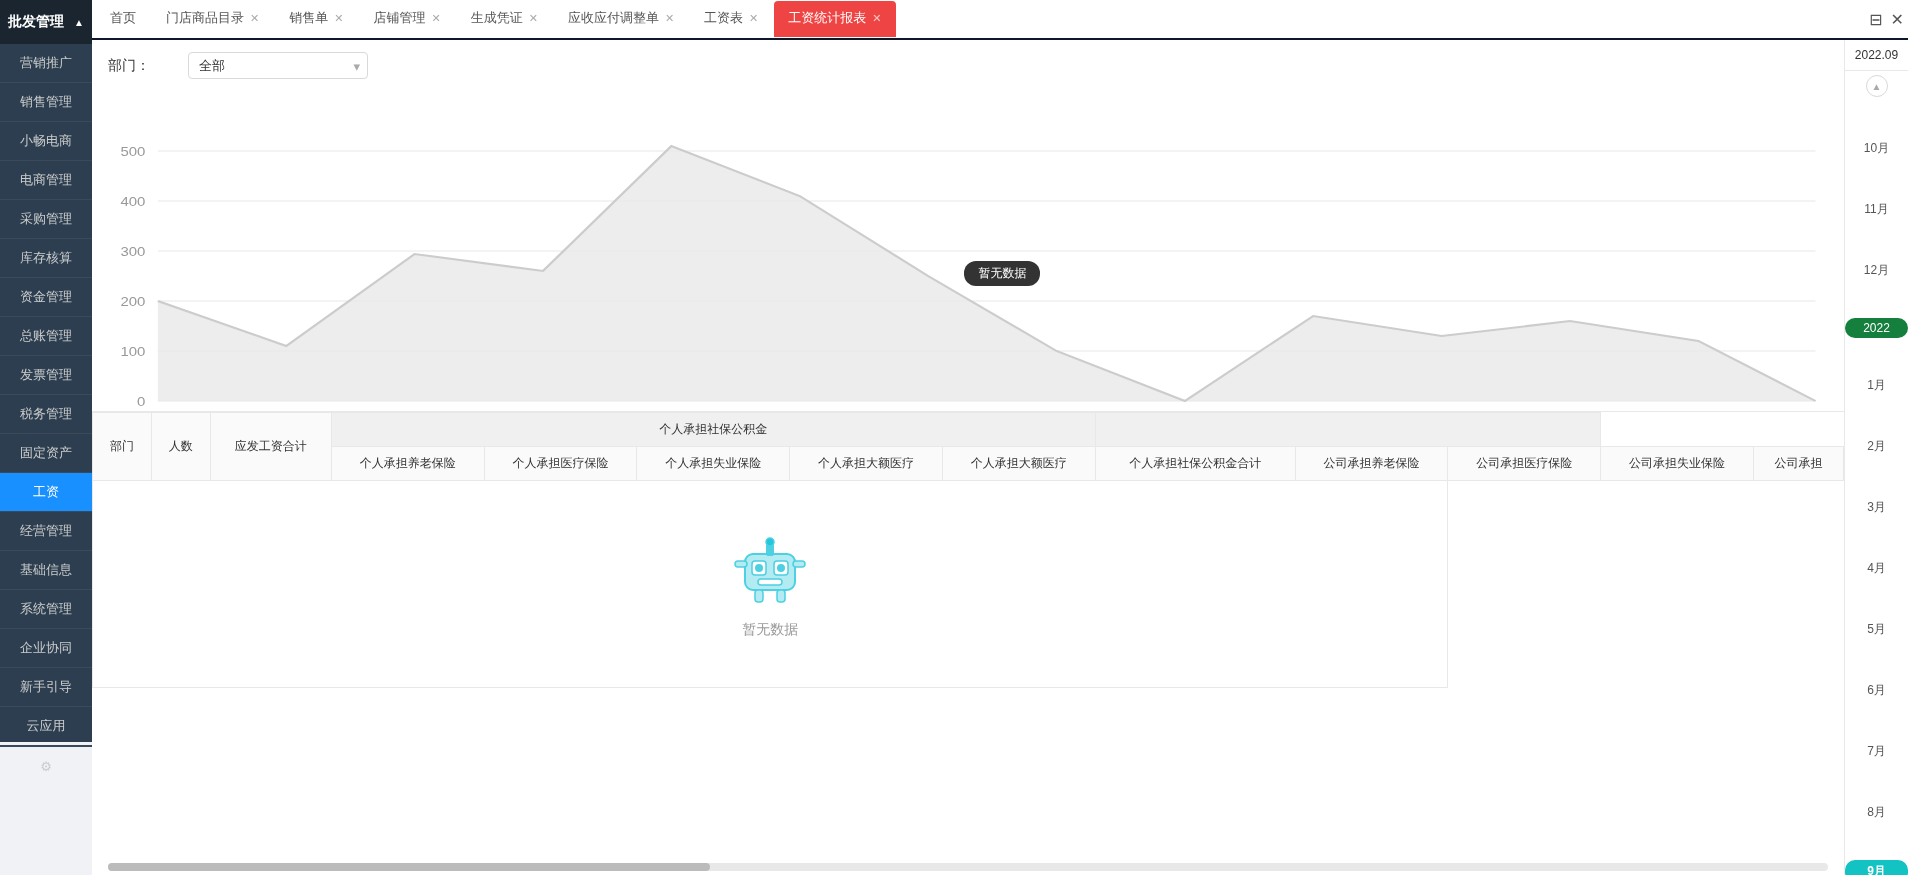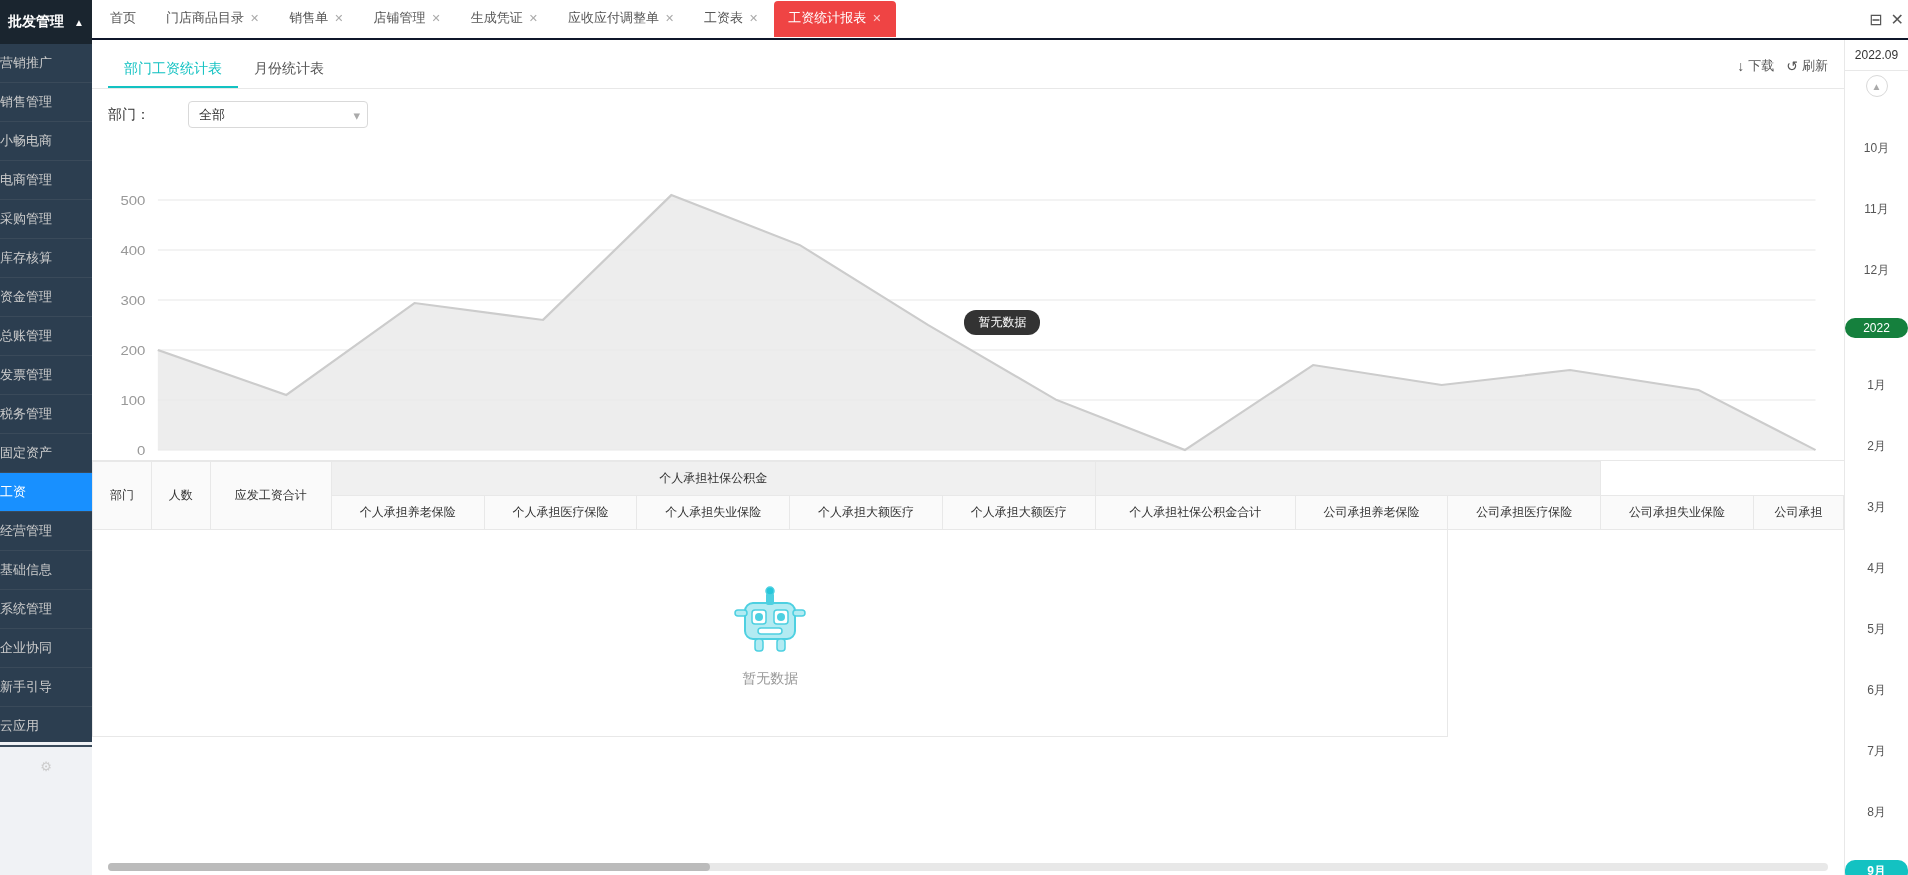--- a/index.html
+++ b/index.html
@@ -21,21 +21,21 @@
       font-size: 14px;
       font-weight: bold;
       display: flex;
       align-items: center;
       justify-content: space-between;
       min-height: 44px;
     }
     .sidebar-item {
       color: #ccc;
       padding: 10px 0;
-      text-align: left;
+      text-align: center;
       font-size: 13px;
       cursor: pointer;
       border-bottom: 1px solid #3a4a5a;
     }
     .sidebar-item.active { background: #1890ff; color: #fff; }
     .sidebar-footer {
       margin-top: auto;
       border-top: 1px solid #3a4a5a;
       color: #ccc;
       padding: 12px 0;
@@ -437,40 +437,20 @@
     <div class="tab-bar-close">
       <span style="font-size:16px; color:#555; cursor:pointer;">⊟</span>
       <span style="font-size:16px; color:#555; cursor:pointer;">✕</span>
     </div>
   </div>
 
   <div class="content-area">
 
     <div class="page-content">
 
-      <div class="sub-tab-bar">
-        <div class="sub-tabs">
-          <div class="sub-tab active">
-            <span>部门工资统计表</span>
-          </div>
-          <div class="sub-tab">
-            <span>月份统计表</span>
-          </div>
-        </div>
-        <div class="sub-tab-actions">
-          <div class="action-btn">
-            <span style="font-size:14px;">↓</span>
-            <span>下载</span>
-          </div>
-          <div class="action-btn">
-            <span style="font-size:14px;">↺</span>
-            <span>刷新</span>
-          </div>
-        </div>
-      </div>
 
       <div class="filter-row">
         <span class="filter-label">部门：</span>
         <div class="select-wrapper">
           <select class="filter-select">
             <option>全部</option>
             <option>销售部</option>
             <option>财务部</option>
             <option>采购部</option>
             <option>技术部</option>

